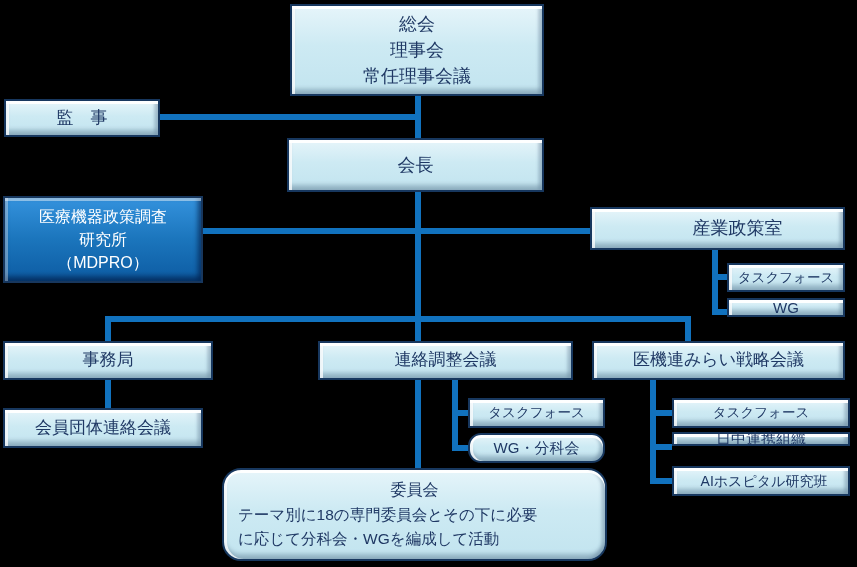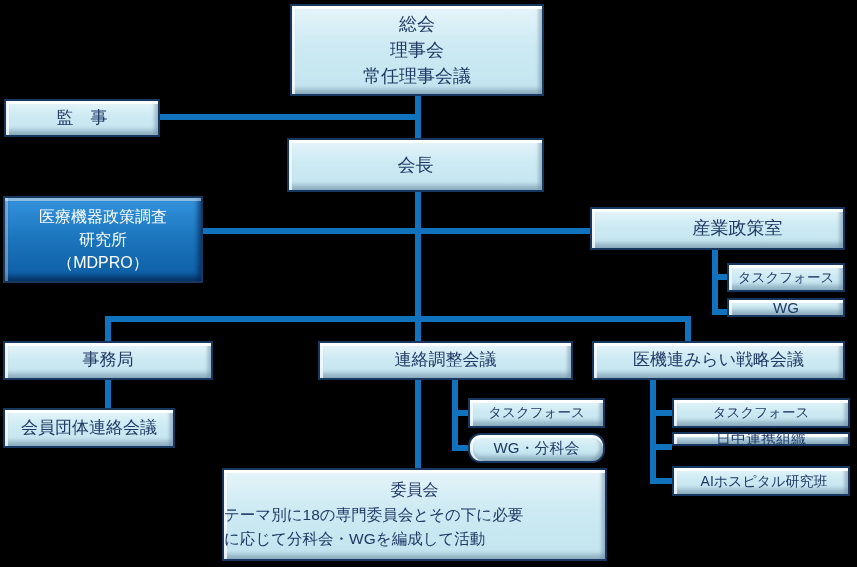--- a/index.html
+++ b/index.html
@@ -49,25 +49,25 @@
     position: absolute;
     background: #1172be;
     z-index: 1;
   }
   .fs18 { font-size: 18px; }
   .fs17 { font-size: 17px; }
   .fs16 { font-size: 16px; }
   .fs15 { font-size: 15px; }
   .fs14 { font-size: 14px; }
   .fs13 { font-size: 13.5px; }
-  .committees-box { line-height: 1.55; }
+  .committees-box { line-height: 1.55; border-radius: 19px; }
   .committees-box .desc {
     align-self: flex-start;
     text-align: left;
-    padding-left: 0;
+    padding-left: 14px;
     font-size: 15.5px;
   }
   .committees-box .title {
     font-size: 16px;
   }
 </style>
 </head>
 <body>
 
 <div id="canvas">
@@ -121,21 +121,21 @@
   </div>
 
   <div class="box fs15" style="left:727px; top:298px; width:118px; height:19px;">
     <span>WG</span>
   </div>
 
   <div class="box fs17" style="left:3px; top:341px; width:210px; height:39px;">
     <span>事務局</span>
   </div>
 
-  <div class="box fs17" style="left:3px; top:408px; width:172px; height:40px;text-align:right;">
+  <div class="box fs17" style="left:3px; top:408px; width:200px; height:40px;text-align:right;">
     <span>会員団体連絡会議</span>
   </div>
 
   <div class="box fs17" style="left:290px; top:341px; width:255px; height:39px;margin-left:28px;">
     <span>連絡調整会議</span>
   </div>
 
   <div class="box fs13" style="left:468px; top:398px; width:137px; height:30px;">
     <span>タスクフォース</span>
   </div>

